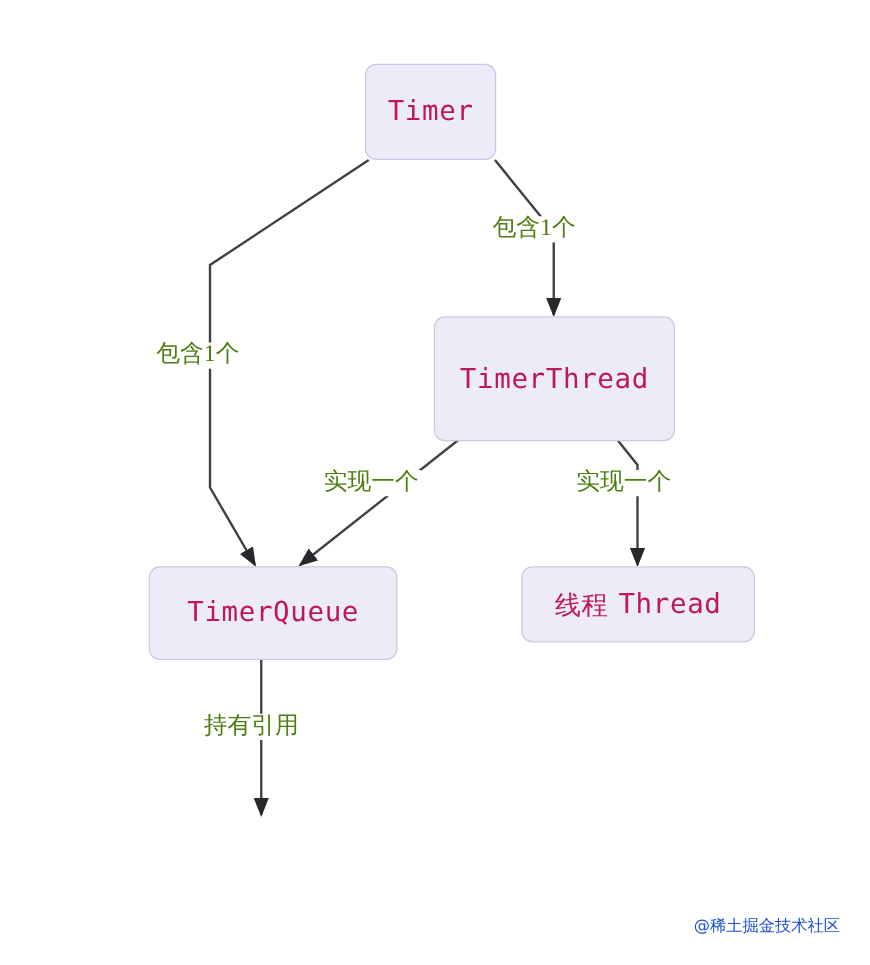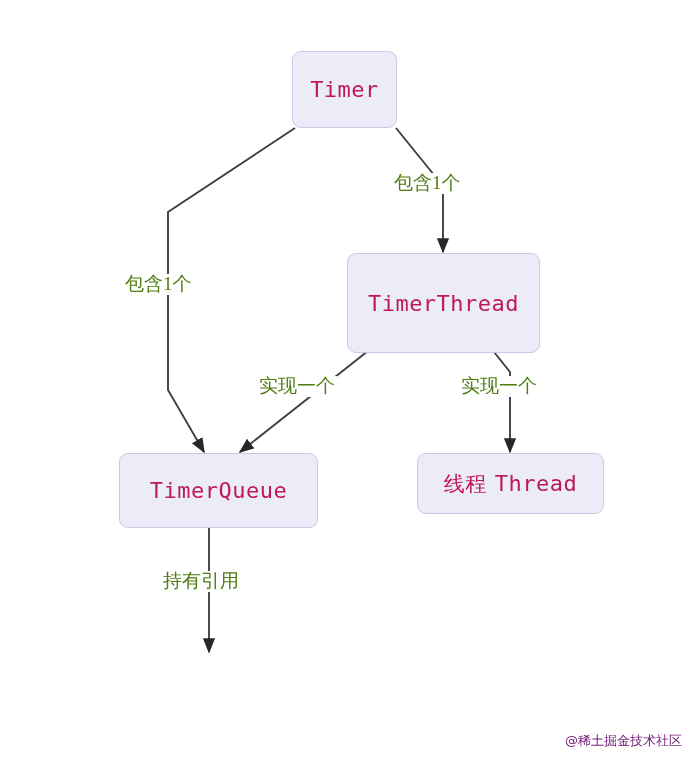--- a/index.html
+++ b/index.html
@@ -57,23 +57,23 @@
     color: #4d7c0f;
     font-family: Liberation Serif, serif;
     font-size: 19px;
     white-space: nowrap;
     background: #ffffff;
     padding: 0 2px;
     line-height: 1.1;
   }
   .watermark {
     position: absolute;
-    right: 14px;
+    right: 24px;
     bottom: 22px;
-    color: #701a75;
+    color: #1d4ed8;
     font-family: "DejaVu Sans", sans-serif;
     font-size: 13px;
     white-space: nowrap;
   }
 </style>
 </head>
 <body>
 
 <div id="canvas">
 

